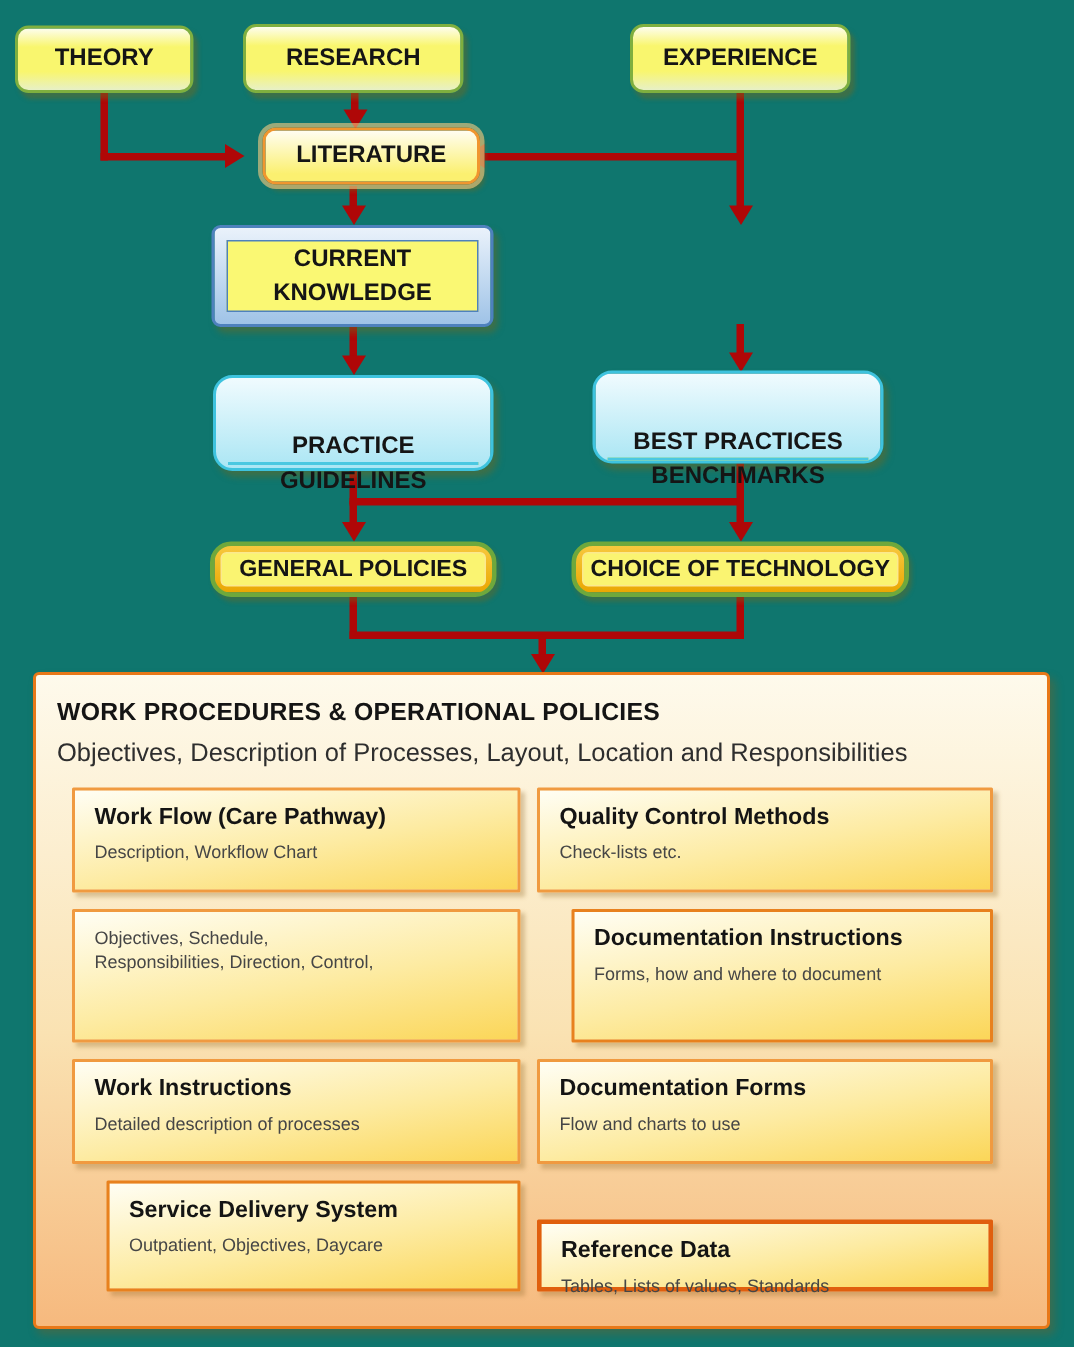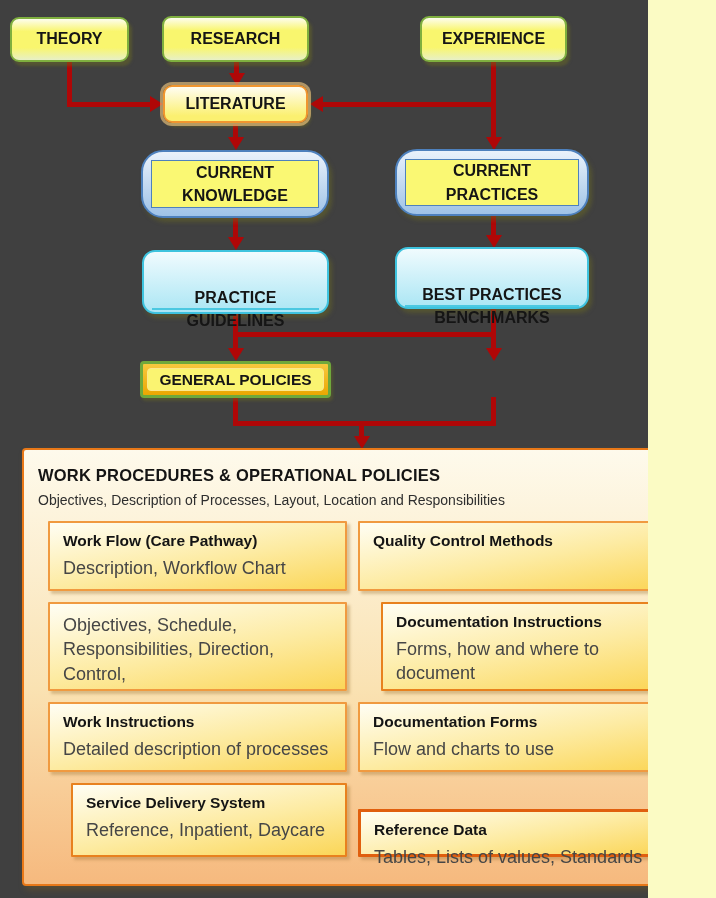--- a/index.html
+++ b/index.html
@@ -1,17 +1,17 @@
 <!DOCTYPE html>
 <html><head>
 <meta charset="utf-8">
 <style>
   html,body{margin:0;padding:0;}
   body{background:#FBFBC4;font-family:"Liberation Sans", sans-serif;}
-  .stage{position:relative;width:648px;height:898px;background:#404040;overflow:hidden;text-decoration:underline;}
+  .stage{position:relative;width:716px;height:898px;background:#0f766e;overflow:hidden;text-decoration:underline;}
   *{box-sizing:border-box;}
 
   
   .vl{position:absolute;width:5px;background:#AF0707;}
   .hl{position:absolute;height:5px;background:#AF0707;}
   .ah{position:absolute;width:0;height:0;}
   .ah.down{border-left:8px solid transparent;border-right:8px solid transparent;border-top:13px solid #AF0707;}
   .ah.right{border-top:8px solid transparent;border-bottom:8px solid transparent;border-left:13px solid #AF0707;}
   .ah.left{border-top:8px solid transparent;border-bottom:8px solid transparent;border-right:13px solid #AF0707;}
 
@@ -22,50 +22,50 @@
          background:linear-gradient(180deg,#FDFDEE 0%,#F9F66E 30%,#F9F66E 70%,#E7F0C6 100%);
          box-shadow:3px 4px 3px rgba(105,105,35,.5);}
   .orange-node{border:2px solid #F0962F;border-radius:9px;
          background:linear-gradient(180deg,#FFFDF2 0%,#FBF070 85%);
          box-shadow:0 0 0 3px rgba(248,205,130,.6),3px 4px 3px rgba(105,105,35,.5);}
 
   
   .duo{position:absolute;display:flex;padding:8px;box-shadow:3px 4px 4px rgba(105,105,35,.5);}
   .duo .inner{flex:1;display:flex;align-items:center;justify-content:center;text-align:center;
         font-weight:bold;font-size:16px;color:#151515;background:#FAF873;line-height:1.45;padding:0 14px;}
-  .blue{border:2px solid #4E81BD;border-radius:22px;
+  .blue{border:2px solid #4E81BD;border-radius:6px;
         background:linear-gradient(180deg,#EAF2FB 0%,#9FC3E7 100%);}
   .blue .inner{border:1px solid #4E81BD;}
   .cyan{border:2px solid #3EC3DE;border-radius:13px;
         background:linear-gradient(180deg,#F0FBFE 0%,#ABE6F4 100%);}
   .cyan .inner{border:1px solid #4BC8E1;margin-top:48px;}
 
-  .gold{position:absolute;border:3px solid #6FA83C;border-radius:4px;padding:4px;
+  .gold{position:absolute;border:3px solid #6FA83C;border-radius:14px;padding:4px;
         background:linear-gradient(180deg,#F7C83E 0%,#EAA702 100%);
         box-shadow:2px 3px 3px rgba(105,105,35,.45);}
   .gold .inner{height:100%;display:flex;align-items:center;justify-content:center;
         font-weight:bold;font-size:15.5px;color:#151515;background:#FAF471;border-radius:4px;
         border:1px solid #FBE98E;white-space:nowrap;}
 
   
   .panel{position:absolute;left:22px;top:448px;width:678px;height:438px;
         border:2px solid #E87818;border-radius:4px;
         background:linear-gradient(180deg,#FEFAEC 0%,#FAE2B2 55%,#F6B97E 100%);
         box-shadow:3px 4px 6px rgba(125,95,35,.4);}
   .panel-title{margin:16px 0 7px 14px;font-size:16.5px;font-weight:bold;color:#141414;letter-spacing:.2px;}
-  .panel-subtitle{margin:0 0 0 14px;font-size:14px;color:#2E2E2E;}
+  .panel-subtitle{margin:0 0 0 14px;font-size:17px;color:#2E2E2E;}
   .cards{display:grid;grid-template-columns:299px 304px;grid-template-rows:70px 89px 70px 74px;
         column-gap:11px;row-gap:11px;margin:13px 0 0 24px;}
   .card{border:2px solid #F09A40;border-radius:1px;
         background:linear-gradient(170deg,#FFFEF4 0%,#FDEBA2 55%,#FBD658 100%);
         box-shadow:3px 3px 3px rgba(150,110,45,.35);padding:9px 12px 0 13px;}
   .card.b-med{border-color:#E8811E;margin-left:23px;}
   .card.b-strong{border:3px solid #E05F0E;margin-top:26px;}
   .card-title{font-size:15.5px;font-weight:bold;color:#141414;margin-bottom:6px;}
-  .card-body{font-size:18px;color:#464646;white-space:pre-line;line-height:1.35;}
+  .card-body{font-size:12px;color:#464646;white-space:pre-line;line-height:1.35;}
 </style>
 </head>
 <body>
 
 <div class="stage">
 
   <div class="vl" style="left:67px;top:62px;height:45px"></div>
   <div class="hl" style="left:67px;top:102px;width:83px"></div>
   <div class="ah right" style="left:150px;top:96px"></div>
 
@@ -102,83 +102,84 @@
   <div class="node green" style="left:10px;top:17px;width:119px;height:45px">
     <span>THEORY</span>
   </div>
   <div class="node green" style="left:162px;top:16px;width:147px;height:46px">
     <span>RESEARCH</span>
   </div>
   <div class="node green" style="left:420px;top:16px;width:147px;height:46px">
     <span>EXPERIENCE</span>
   </div>
 
-  <div class="node orange-node" style="left:163px;top:85px;width:145px;height:38px">
+  <div class="node orange-node" style="left:175px;top:85px;width:145px;height:38px">
     <span>LITERATURE</span>
   </div>
 
   <div class="duo blue" style="left:141px;top:150px;width:188px;height:68px">
     <div class="inner">
         <span>CURRENT KNOWLEDGE</span>
-      </div>
-  </div>
-  <div class="duo blue" style="left:395px;top:149px;width:194px;height:67px">
-    <div class="inner">
-        <span>CURRENT PRACTICES</span>
       </div>
   </div>
 
   <div class="duo cyan" style="left:142px;top:250px;width:187px;height:64px">
     <div class="inner">
         <span>PRACTICE GUIDELINES</span>
       </div>
   </div>
   <div class="duo cyan" style="left:395px;top:247px;width:194px;height:62px">
     <div class="inner">
         <span>BEST PRACTICES BENCHMARKS</span>
       </div>
   </div>
 
   <div class="gold" style="left:140px;top:361px;width:191px;height:37px">
     <div class="inner">
         <span>GENERAL POLICIES</span>
       </div>
   </div>
+  <div class="gold" style="left:381px;top:361px;width:225px;height:37px">
+    <div class="inner">
+        <span>CHOICE OF TECHNOLOGY</span>
+      </div>
+  </div>
 
   <div class="panel">
     <div class="panel-title">WORK PROCEDURES &amp; OPERATIONAL POLICIES</div>
     <div class="panel-subtitle">Objectives, Description of Processes, Layout, Location and Responsibilities</div>
 
     <div class="cards">
       <div class="card">
         <div class="card-title">Work Flow (Care Pathway)</div>
         <div class="card-body">Description, Workflow Chart</div>
       </div>
       <div class="card">
         <div class="card-title">Quality Control Methods</div>
+        <div class="card-body">Check-lists etc.</div>
       </div>
       <div class="card">
         <div class="card-body">Objectives, Schedule,
 Responsibilities, Direction, Control,</div>
       </div>
       <div class="card b-med">
         <div class="card-title">Documentation Instructions</div>
         <div class="card-body">Forms, how and where to document</div>
       </div>
       <div class="card">
         <div class="card-title">Work Instructions</div>
         <div class="card-body">Detailed description of processes</div>
       </div>
       <div class="card">
         <div class="card-title">Documentation Forms</div>
         <div class="card-body">Flow and charts to use</div>
       </div>
       <div class="card b-med">
         <div class="card-title">Service Delivery System</div>
-        <div class="card-body">Reference, Inpatient, Daycare</div>
+        <div class="card-body">Outpatient, Objectives, Daycare</div>
       </div>
       <div class="card b-strong">
         <div class="card-title">Reference Data</div>
         <div class="card-body">Tables, Lists of values, Standards</div>
       </div>
     </div>
   </div>
 
 </div>
 

